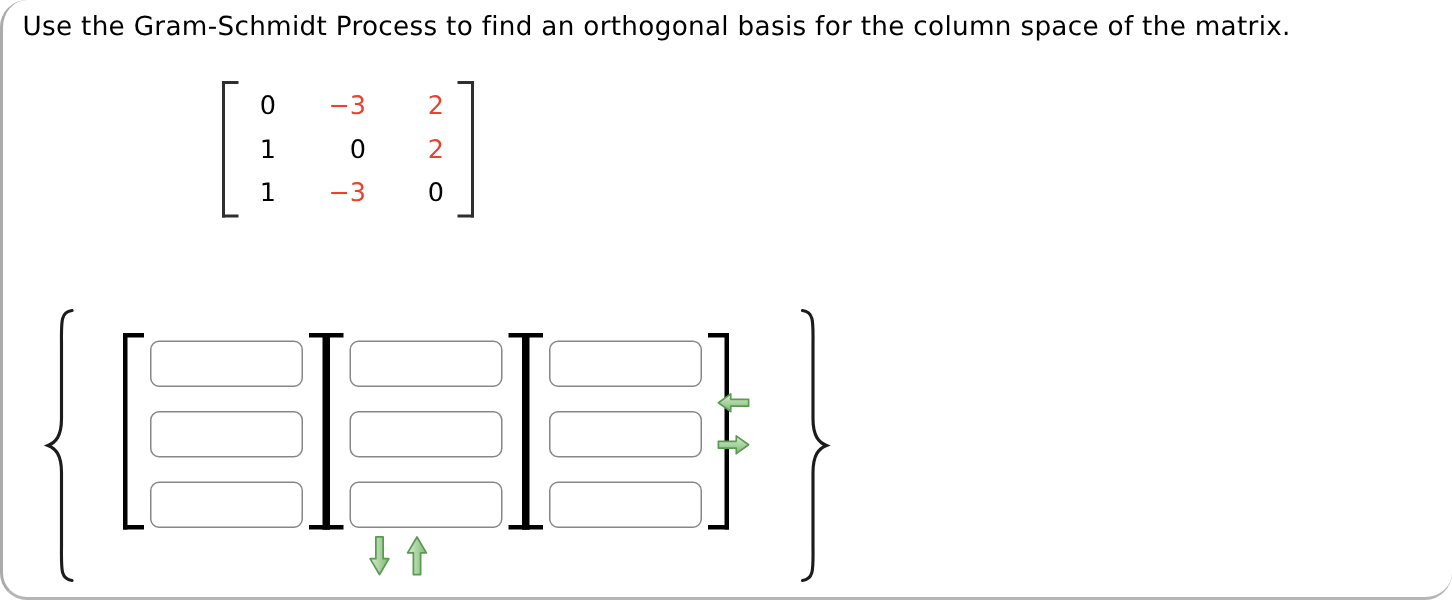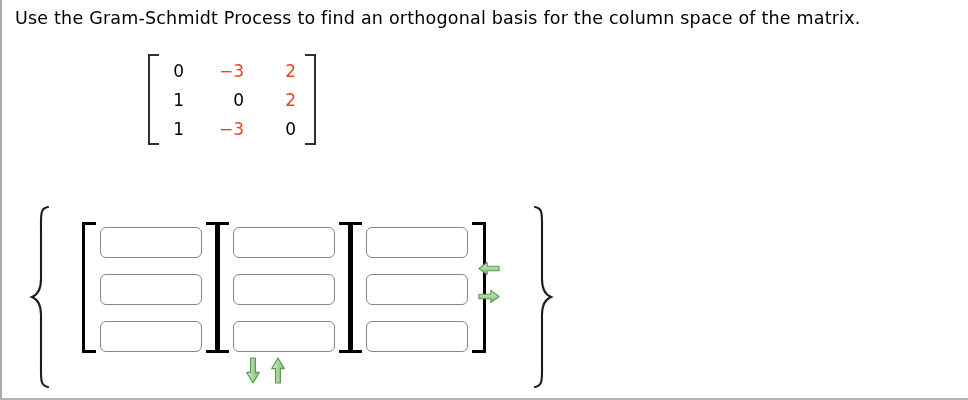--- a/index.html
+++ b/index.html
@@ -5,20 +5,21 @@
   html,body{margin:0;padding:0;background:#fff;}
   .stage{
     position:relative;
     width:968px;height:400px;
     background:#ffffff;
     border-left:2px solid #ababab;
     border-bottom:2px solid #b5b5b5;
     box-sizing:border-box;
     font-family:"DejaVu Sans","Liberation Sans",sans-serif;
     overflow:hidden;
+    border-radius:18px;
   }
   .q-title{
     position:absolute;left:13px;top:8px;
     font-size:17.5px;color:#000;letter-spacing:0.2px;white-space:nowrap;
   }
   
   .matrix{position:absolute;left:146px;top:54px;display:flex;align-items:stretch;}
   .mbrak{width:9px;}
   .mbrak.l{border-left:2px solid #2f2f2f;border-top:2px solid #2f2f2f;border-bottom:2px solid #2f2f2f;}
   .mbrak.r{border-right:2px solid #2f2f2f;border-top:2px solid #2f2f2f;border-bottom:2px solid #2f2f2f;}

